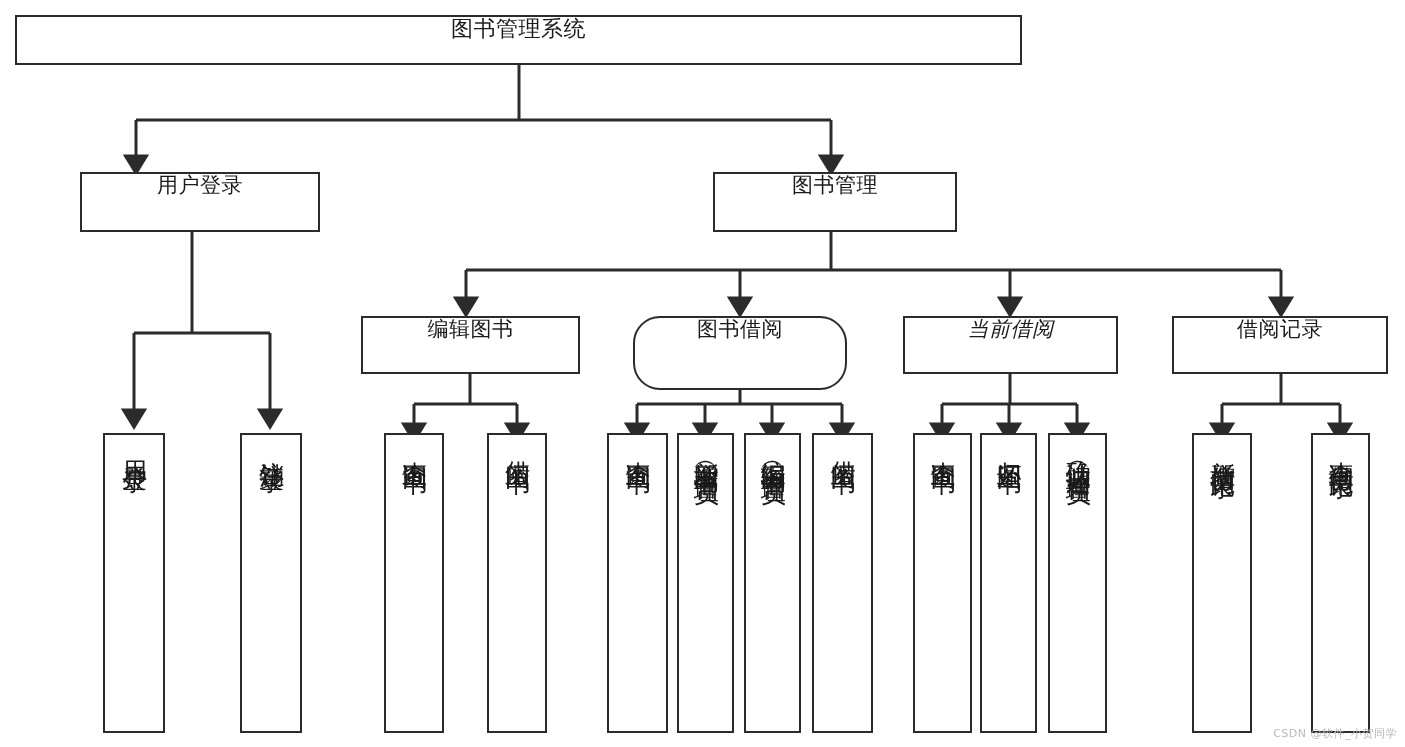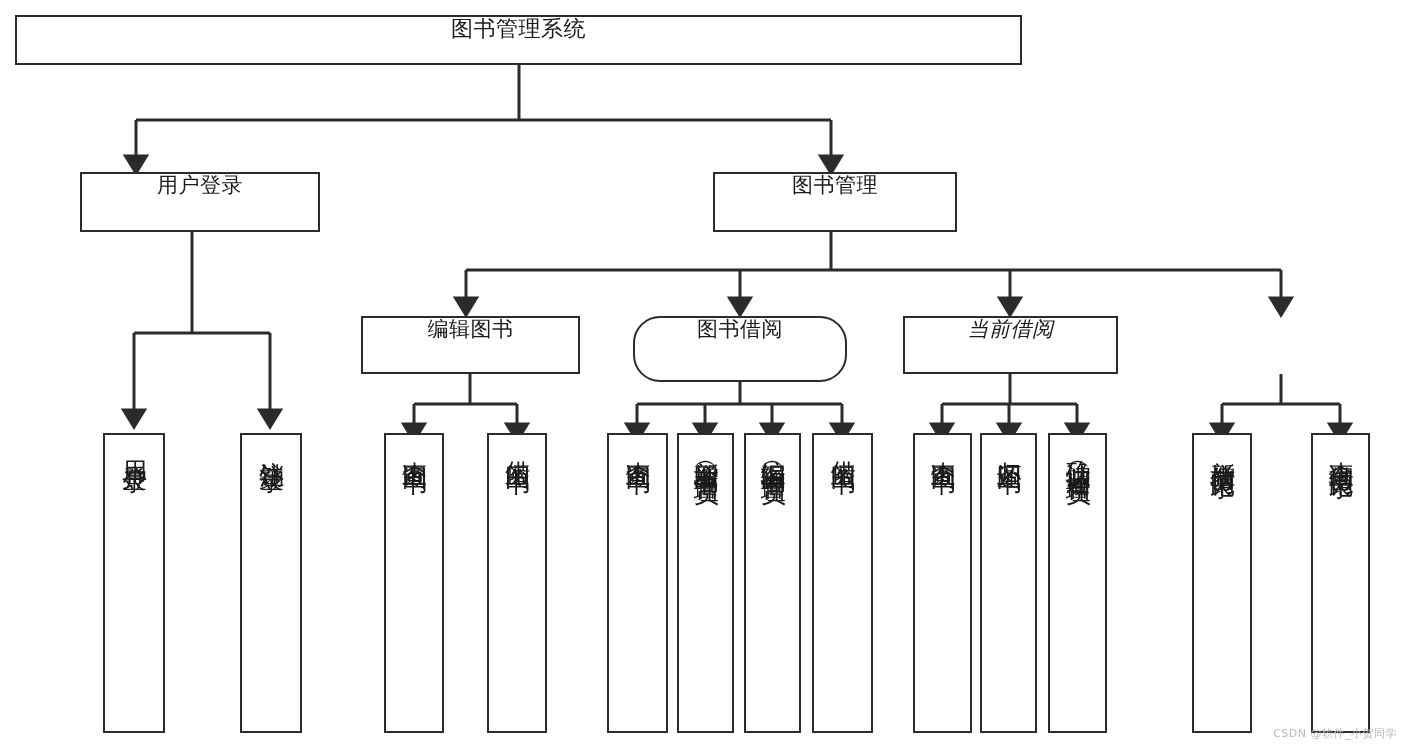--- a/index.html
+++ b/index.html
@@ -133,26 +133,29 @@
   <div class="node h" style="left:80px; top:172px; width:240px; height:60px;">
     <span class="lbl">用户登录</span>
   </div>
   <div class="node h" style="left:713px; top:172px; width:244px; height:60px;">
     <span class="lbl">图书管理</span>
   </div>
 
   <div class="node h" style="left:361px; top:316px; width:219px; height:58px;">
     <span class="lbl">编辑图书</span>
   </div>
-  <div class="node h" style="left:633px; top:316px; width:214px; height:66px;border-radius:27px;">
+  <div class="node h" style="left:633px; top:316px; width:214px; height:74px;border-radius:27px;">
     <span class="lbl">图书借阅</span>
   </div>
   <div class="node h" style="left:903px; top:316px; width:215px; height:58px;font-style:italic;">
     <span class="lbl">当前借阅</span>
   </div>
+  <div class="node h" style="left:1172px; top:316px; width:216px; height:58px;">
+    <span class="lbl">借阅记录</span>
+  </div>
 
   <div class="node v" style="left:103px; top:433px; width:62px; height:300px;">
     <span class="lbl">用户登录</span>
   </div>
   <div class="node v" style="left:240px; top:433px; width:62px; height:300px;">
     <span class="lbl">注销登录</span>
   </div>
 
   <div class="node v" style="left:384px; top:433px; width:60px; height:300px;">
     <span class="lbl">查询图书</span>

